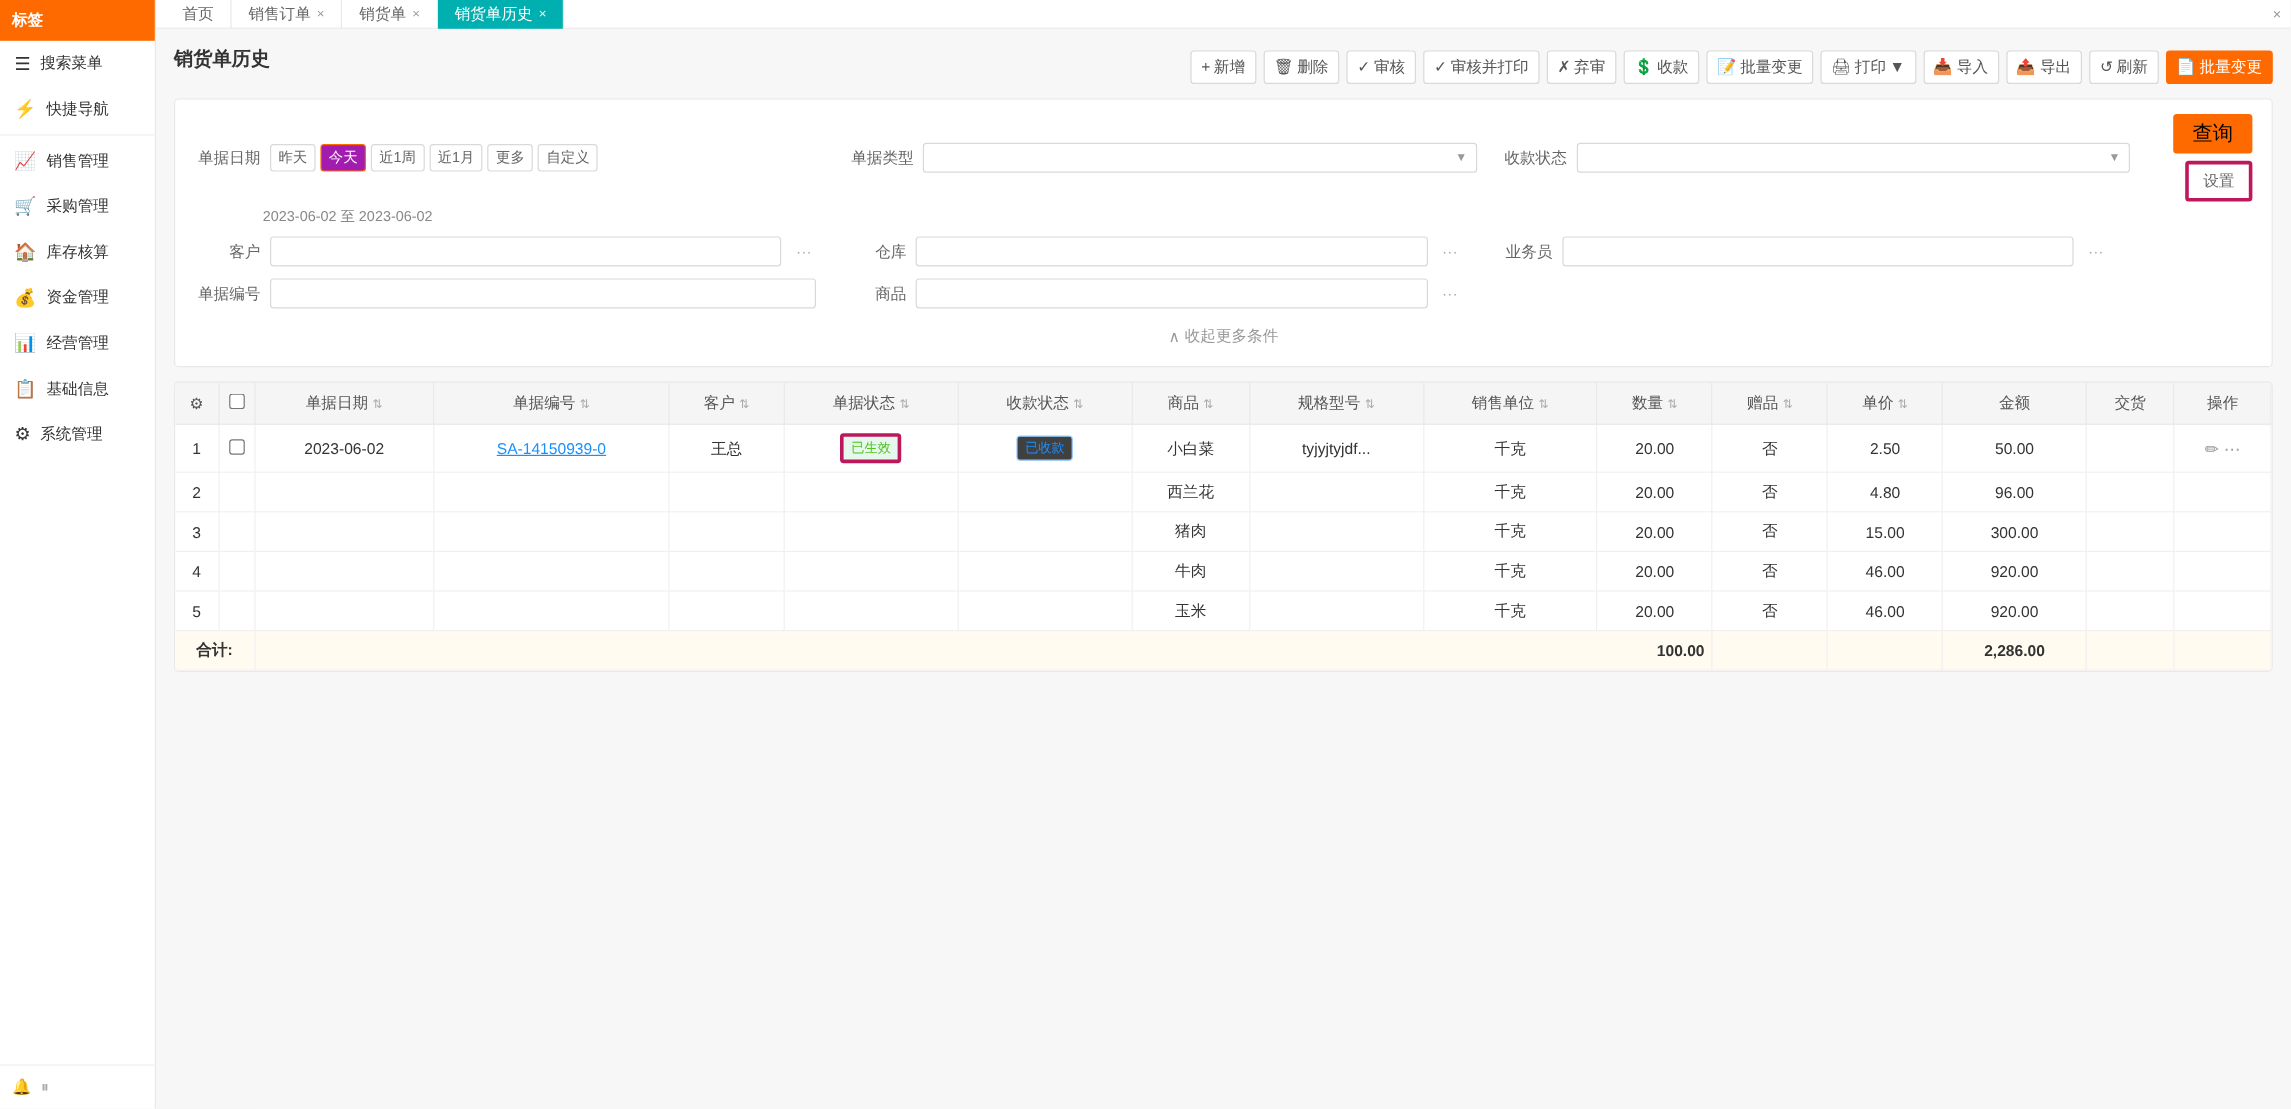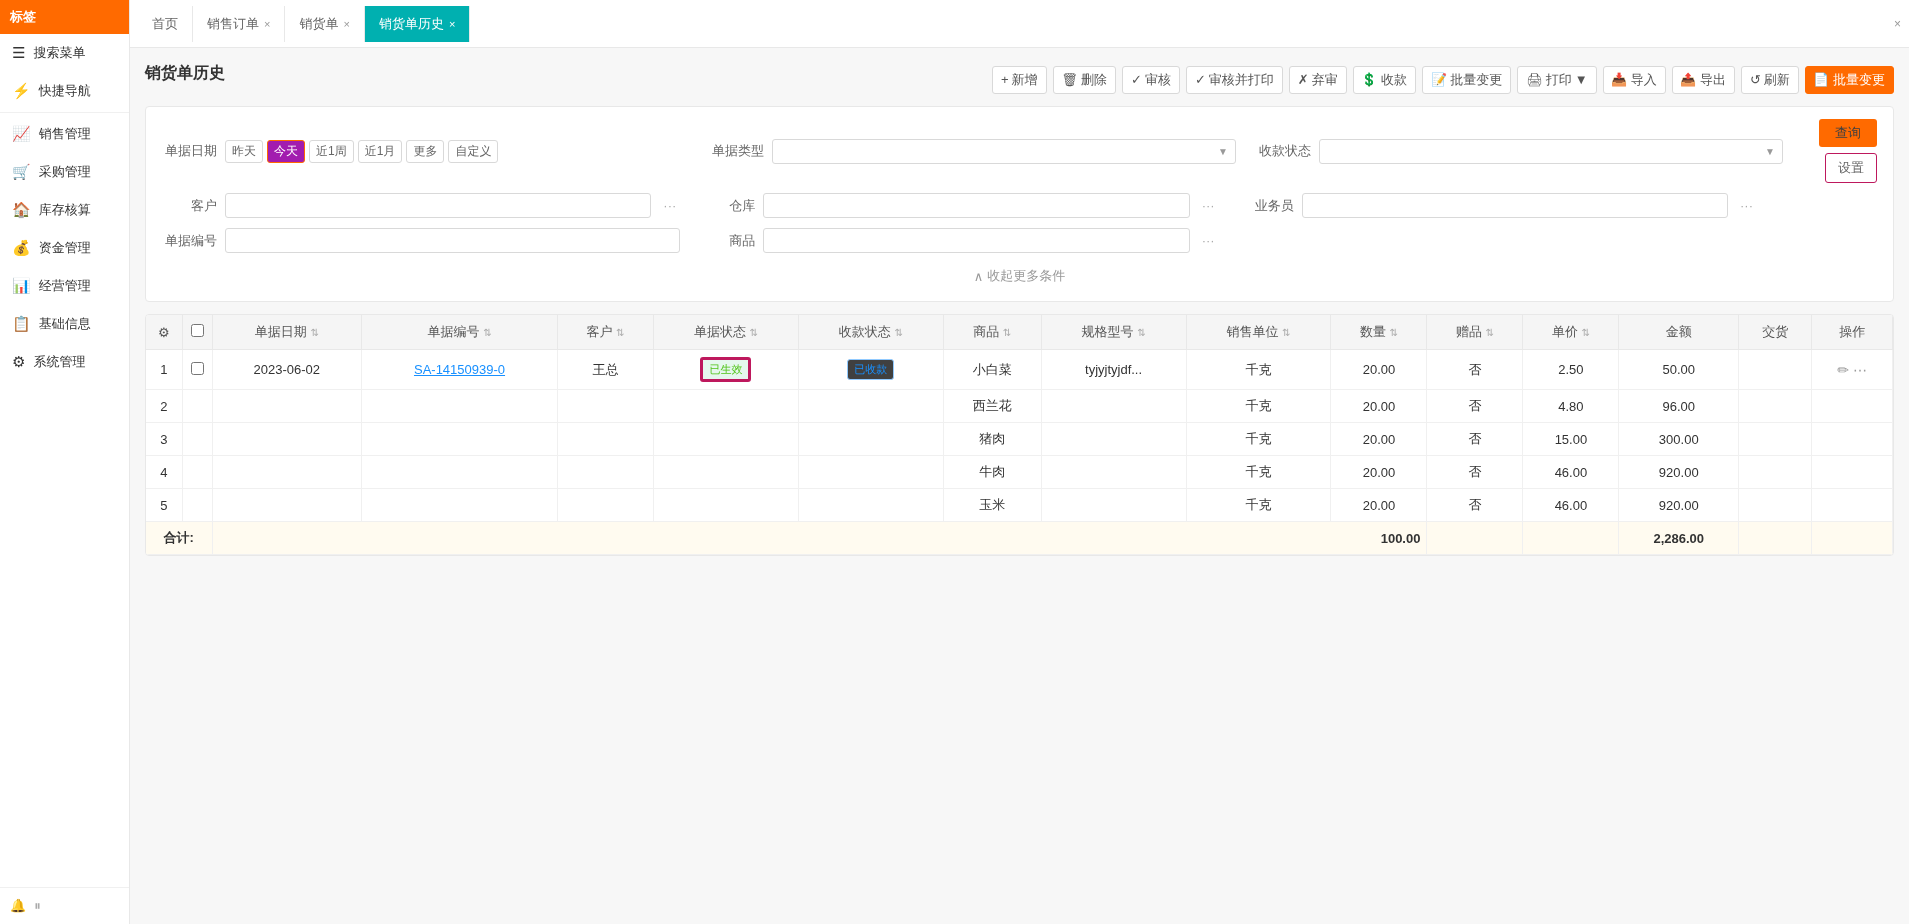--- a/index.html
+++ b/index.html
@@ -45,21 +45,21 @@
 
     
     .main { flex: 1; display: flex; flex-direction: column; overflow: hidden; }
 
     
     .tab-bar {
       display: flex;
       align-items: center;
       background: #fff;
       border-bottom: 1px solid #e8e8e8;
-      height: 48px;
+      height: 24px;
       padding: 0 8px;
     }
     .tab {
       display: flex;
       align-items: center;
       padding: 0 14px;
       height: 36px;
       cursor: pointer;
       color: #666;
       font-size: 13px;
@@ -141,32 +141,32 @@
       gap: 4px;
       color: #999;
       cursor: pointer;
       font-size: 12px;
       padding: 4px 0;
     }
 
     
     .query-btn {
       background: #ff6a00;
-      color: #404040;
+      color: #000000;
       border: none;
       border-radius: 3px;
       padding: 5px 16px;
       cursor: pointer;
-      font-size: 13px;
+      font-size: 17px;
       margin-left: 16px;
     }
     .settings-btn {
       background: #fff;
       color: #666;
-      border: 1px solid #be185d;
+      border: 3px solid #be185d;
       border-radius: 3px;
       padding: 5px 12px;
       cursor: pointer;
       font-size: 13px;
     }
 
     
     .data-table-wrap {
       background: #fff;
       border: 1px solid #e8e8e8;
@@ -429,20 +429,23 @@
           <div class="filter-select-wrap">
             <select class="filter-select"></select>
           </div>
         </div>
         <div style="display:flex;flex-direction:column;gap:6px;align-items:flex-end;">
           <button class="query-btn">查询</button>
           <button class="settings-btn">设置</button>
         </div>
       </div>
 
+      <div style="padding-left:57px; margin-top:-6px; margin-bottom:8px;">
+        <span class="date-range">2023-06-02 至 2023-06-02</span>
+      </div>
 
       <div class="filter-row">
         <div class="filter-group">
           <span class="filter-label">客户</span>
           <input class="filter-input" type="text" style="">
           <span class="filter-dots">···</span>
         </div>
         <div class="filter-group">
           <span class="filter-label">仓库</span>
           <input class="filter-input" type="text" style="">

